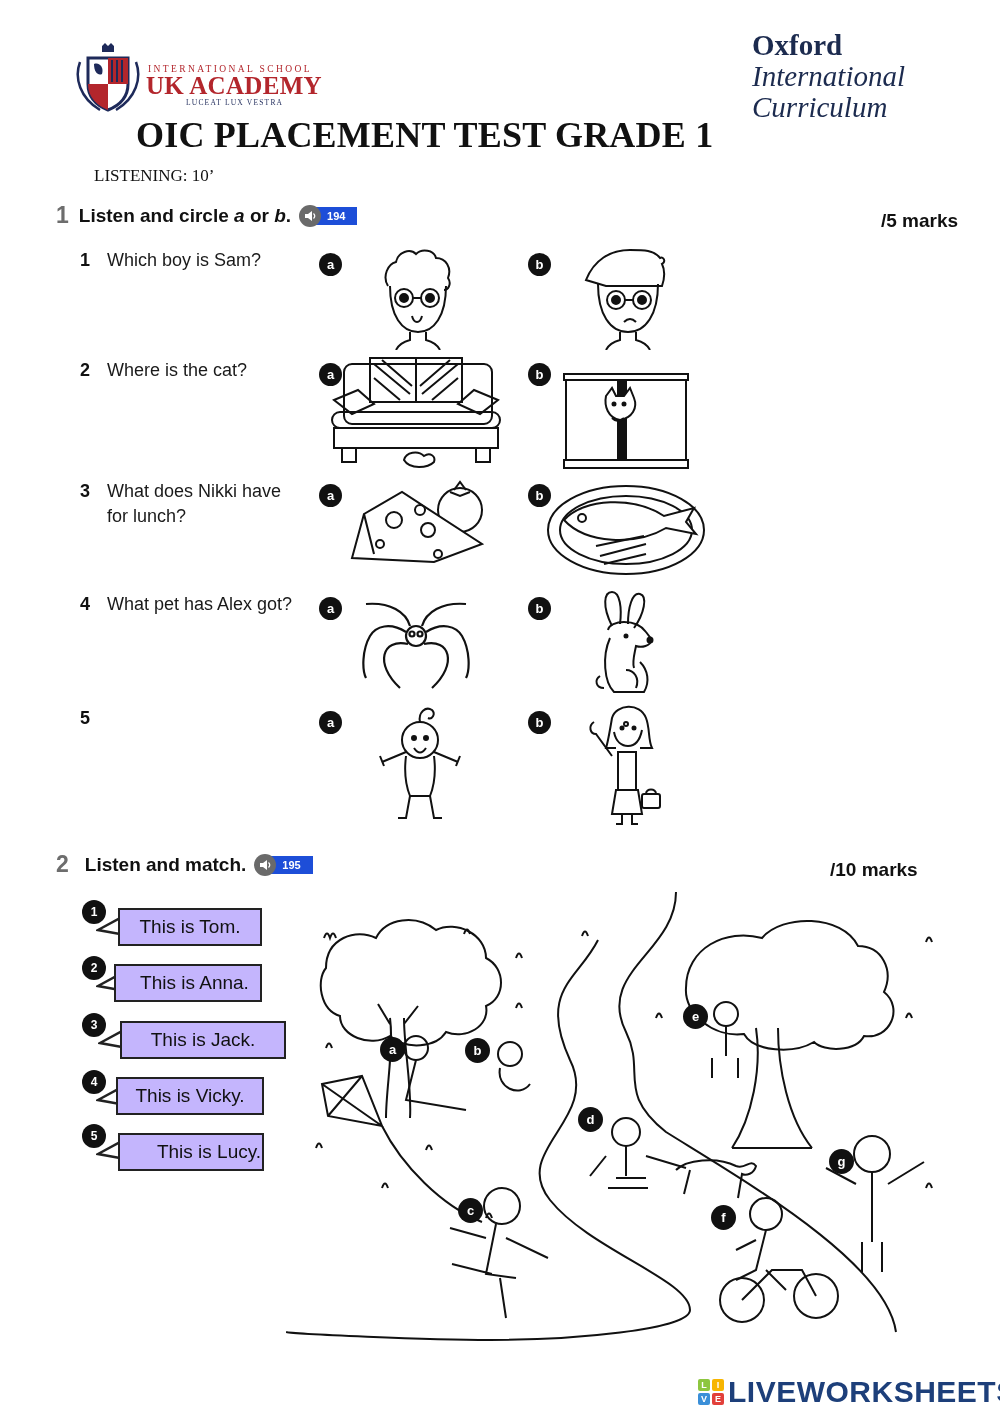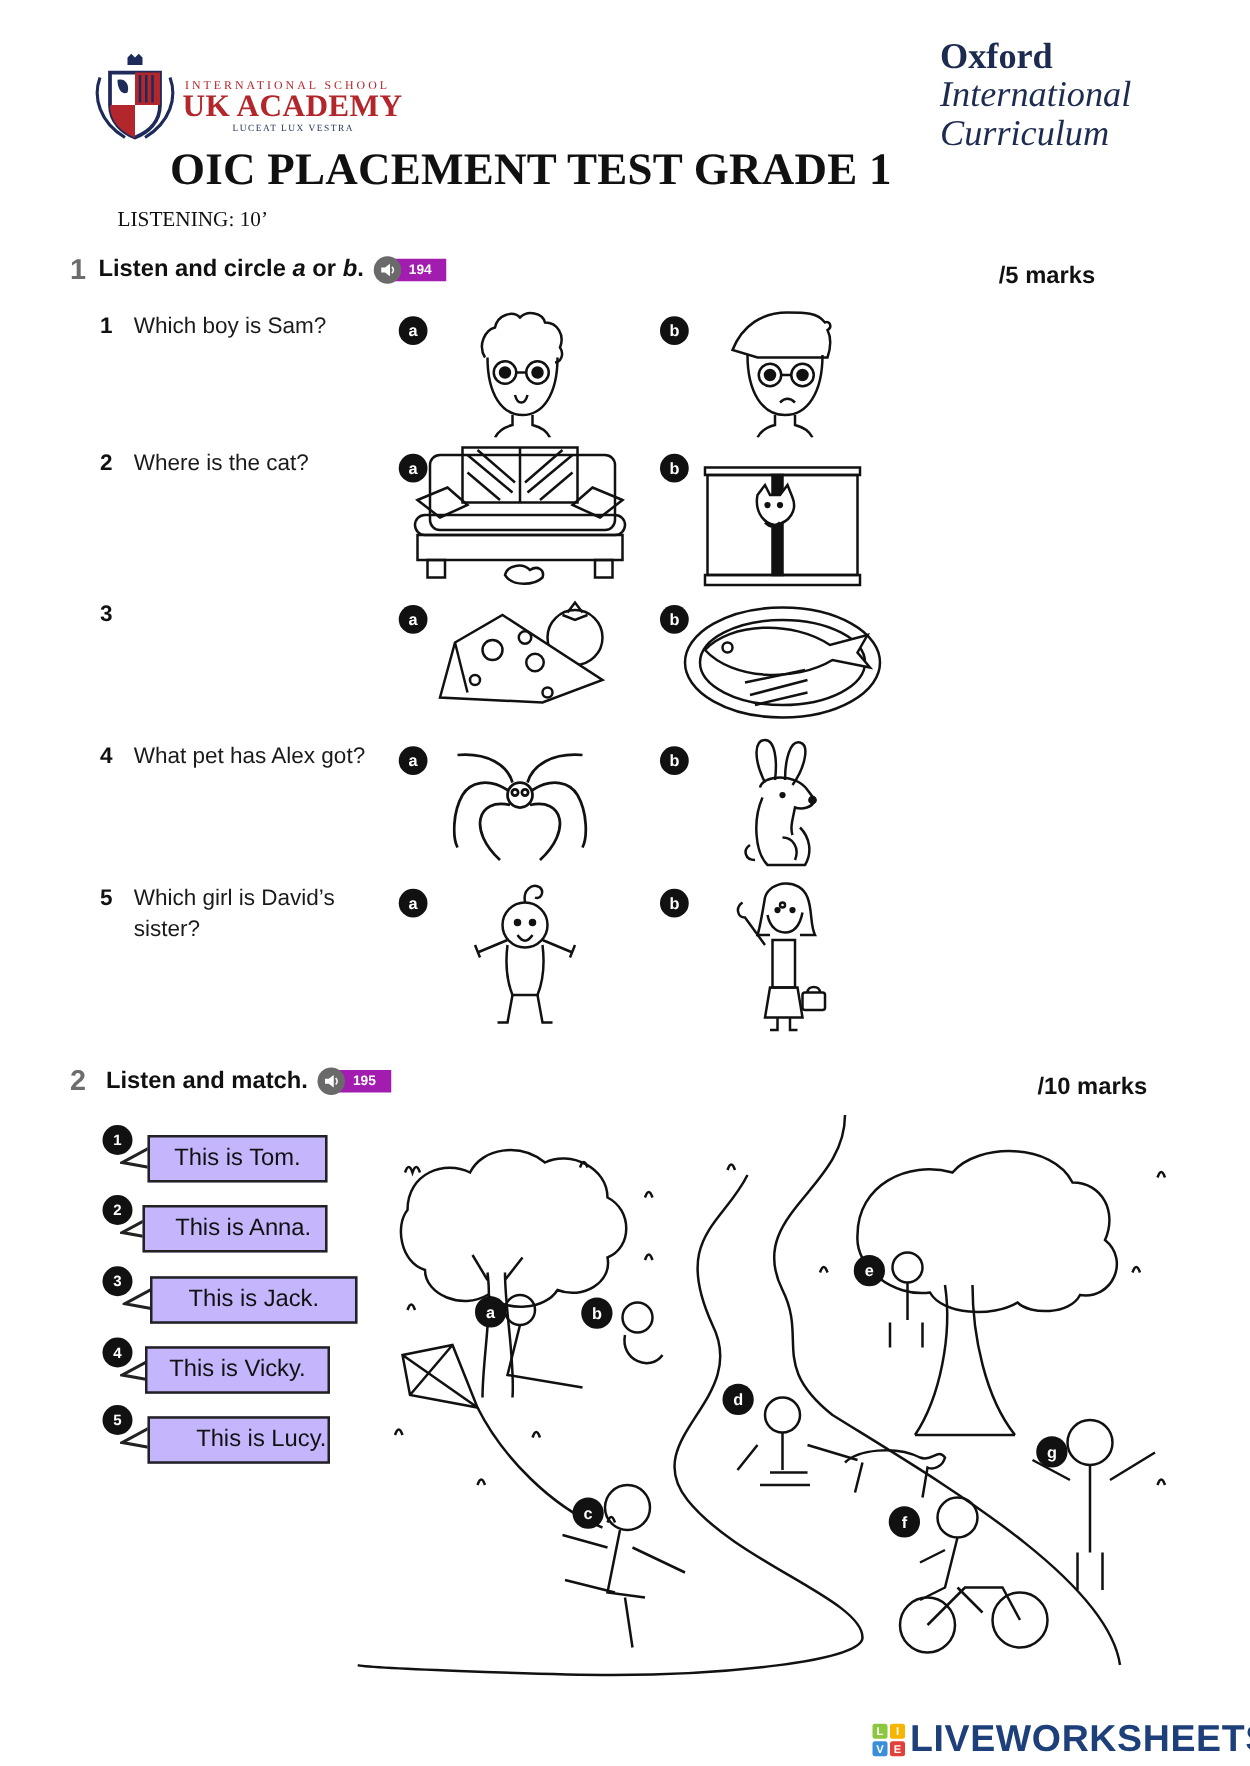--- a/index.html
+++ b/index.html
@@ -16,21 +16,21 @@
   .oxford .l1 { font-size: 29px; font-weight: bold; display: block; }
   .oxford .l2, .oxford .l3 { font-size: 29px; font-style: italic; display: block; }
   .title { left: 136px; top: 114px; font-family: "Liberation Serif", serif; font-weight: bold; font-size: 36px; letter-spacing: 0.2px; }
   .subtitle { left: 94px; top: 166px; font-family: "Liberation Serif", serif; font-weight: normal; font-size: 17px; }
 
   
   .sec-num { font-weight: bold; font-size: 23px; color: #6d6d6d; }
   .sec-title { font-weight: bold; font-size: 19px; color: #111; }
   .audio { height: 20px; display: flex; align-items: center; }
   .audio .spk { width: 22px; height: 22px; border-radius: 50%; background: #6a6a6a; display: flex; align-items: center; justify-content: center; position: relative; z-index: 2; }
-  .audio .trk { background: #a21caf; color: #fff; font-size: 11px; font-weight: bold; height: 18px; line-height: 18px; padding: 0 12px 0 14px; margin-left: -8px; }
+  .audio .trk { background: #1d4ed8; color: #fff; font-size: 11px; font-weight: bold; height: 18px; line-height: 18px; padding: 0 12px 0 14px; margin-left: -8px; }
   .marks { font-weight: bold; font-size: 19px; }
 
   
   .q { left: 80px; font-size: 18px; line-height: 25px; display: flex; }
   .q .n { font-weight: bold; width: 27px; }
   .q .t { width: 190px; color: #1a1a1a; }
   .opt { width: 23px; height: 23px; border-radius: 50%; background: #111; color: #fff; font-size: 13px; font-weight: bold; display: flex; align-items: center; justify-content: center; }
   .pic { }
 
   
@@ -76,21 +76,21 @@
   <span class="audio" style="margin-left:8px;">
     <span class="spk">
       <svg width="14" height="14" viewBox="0 0 14 14">
           <path d="M2 5 h3 l4 -3 v10 l-4 -3 h-3z" fill="#fff"></path>
           <path d="M10.5 4.5 c1.5 1.5 1.5 3.5 0 5" stroke="#fff" stroke-width="1.2" fill="none"></path>
         </svg>
     </span>
     <span class="trk">194</span>
   </span>
 </div>
-<div class="abs marks" style="left:799px; top:210px;">/5 marks</div>
+<div class="abs marks" style="left:881px; top:210px;">/5 marks</div>
 
 <div class="abs q" style="top:248px;">
   <span class="n">1</span>
   <span class="t">Which boy is Sam?</span>
 </div>
 <div class="abs opt" style="left:319px; top:253px;">a</div>
 <div class="abs opt" style="left:528px; top:253px;">b</div>
 <svg class="abs pic" style="left:378px; top:246px;" width="80" height="104" viewBox="0 0 80 104">
   <g fill="none" stroke="#111" stroke-width="2">
     <path d="M10 40 c-6 -10 0 -22 8 -24 c2 -10 14 -14 20 -8 c6 -6 18 -4 20 4 c10 0 16 10 12 20 c4 6 0 12 -4 12"></path>
@@ -146,20 +146,21 @@
     <rect x="56" y="8" width="8" height="80" fill="#111"></rect>
     <path d="M44 24 l6 -8 4 8 h8 l6 -8 4 10 c4 10 -2 20 -14 22 c-12 -2 -16 -14 -14 -24z" fill="#fff"></path>
     <circle cx="52" cy="32" r="1.5" fill="#111"></circle>
       <circle cx="62" cy="32" r="1.5" fill="#111"></circle>
     <path d="M50 46 c4 4 8 4 12 0"></path>
   </g>
 </svg>
 
 <div class="abs q" style="top:479px;">
   <span class="n">3</span>
+  <span class="t">What does Nikki have for lunch?</span>
 </div>
 <div class="abs opt" style="left:319px; top:484px;">a</div>
 <div class="abs opt" style="left:528px; top:484px;">b</div>
 <svg class="abs pic" style="left:350px; top:480px;" width="140" height="86" viewBox="0 0 140 86">
   <g fill="none" stroke="#111" stroke-width="2">
     <circle cx="110" cy="30" r="22"></circle>
     <path d="M104 10 l6 -8 6 8 M100 12 l10 4 10 -4"></path>
     <path d="M14 34 l38 -22 l80 52 l-48 18 l-82 -4 z" fill="#fff"></path>
     <path d="M14 34 l10 40"></path>
     <circle cx="44" cy="40" r="8"></circle>
@@ -201,21 +202,20 @@
     <path d="M16 40 c2 -10 28 -12 38 2 l6 8 c-2 6 -10 8 -16 6 c-2 10 -4 16 -2 22"></path>
     <path d="M18 48 c-8 18 -6 44 4 54 h30 c6 -10 4 -22 -4 -30"></path>
     <circle cx="34" cy="46" r="1.5" fill="#111"></circle>
       <circle cx="58" cy="50" r="2.5" fill="#111"></circle>
     <path d="M8 86 c-6 4 -4 12 4 12 M34 80 c8 0 14 8 10 18"></path>
   </g>
 </svg>
 
 <div class="abs q" style="top:706px;">
   <span class="n">5</span>
-  <span class="t">Which girl is David’s sister?</span>
 </div>
 <div class="abs opt" style="left:319px; top:711px;">a</div>
 <div class="abs opt" style="left:528px; top:711px;">b</div>
 <svg class="abs pic" style="left:378px; top:704px;" width="84" height="120" viewBox="0 0 84 120">
   <g fill="none" stroke="#111" stroke-width="2">
     <path d="M42 18 c-2 -10 6 -16 12 -12 c4 4 0 10 -4 8"></path>
     <circle cx="42" cy="36" r="18"></circle>
     <circle cx="36" cy="34" r="2" fill="#111"></circle>
       <circle cx="48" cy="34" r="2" fill="#111"></circle>
     <path d="M36 44 c4 6 8 6 12 0"></path>

